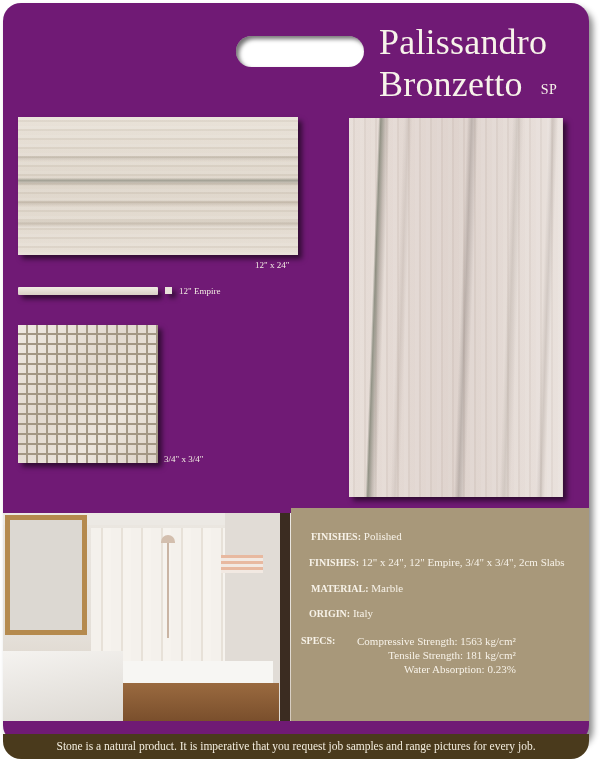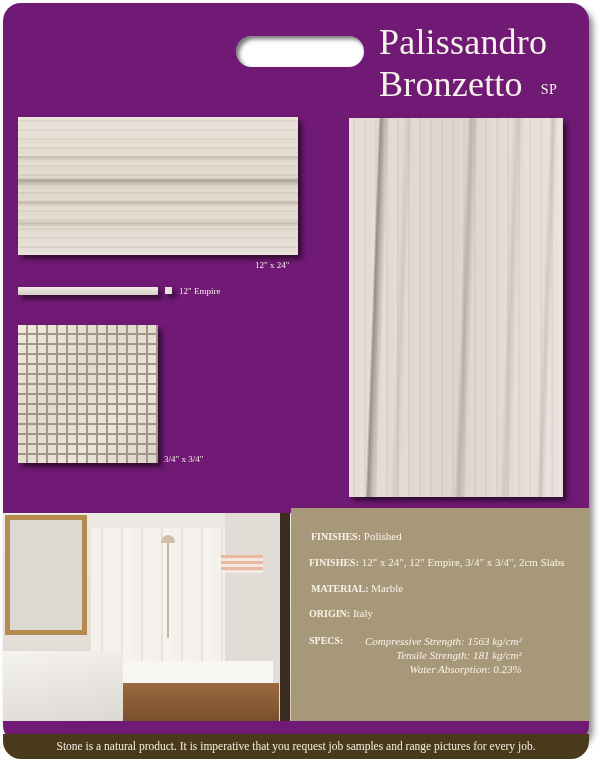--- a/index.html
+++ b/index.html
@@ -88,21 +88,21 @@
     .photo-divider { position:absolute; left:277px; top:510px; width:10px; height:208px; background:#3b2c21; }
 
     .specs {
       position:absolute; left:288px; top:505px; width:302px; height:213px;
       background:#a8987a;
       color:#f7f2e8; font-size:11px;
     }
     .spec-row { position:absolute; left:20px; white-space:nowrap; }
     .spec-key { font-weight:bold; font-size:10px; }
     .specs-list { position:absolute; left:56px; top:0; }
-    .specs-list div { line-height:14px;font-style:italic; }
+    .specs-list div { line-height:14px; }
 
     .footer {
       position:absolute; left:3px; top:718px; width:586px; height:25px;
       background:#4a3a1c; border-radius:0 0 18px 18px;
       color:#f3eddf; font-size:11.5px; text-align:center; line-height:25px;margin-top:16px;
     }
   </style>
 </head>
 <body>
 
@@ -151,21 +151,21 @@
       <span>2cm Slabs</span>
     </div>
     <div class="spec-row" style="top:74px;text-align:right;">
       <span class="spec-key">MATERIAL:</span>
       <span>Marble</span>
     </div>
     <div class="spec-row" style="top:99px; left:18px;">
       <span class="spec-key">ORIGIN:</span>
       <span>Italy</span>
     </div>
-    <div class="spec-row" style="top:126px; left:18px;text-align:right;">
+    <div class="spec-row" style="top:126px; left:10px;text-align:right;">
       <span class="spec-key">SPECS:</span>
       <div class="specs-list">
         <div>Compressive Strength: 1563 kg/cm²</div>
         <div>Tensile Strength: 181 kg/cm²</div>
         <div>Water Absorption: 0.23%</div>
       </div>
     </div>
   </div>
 </div>
 

